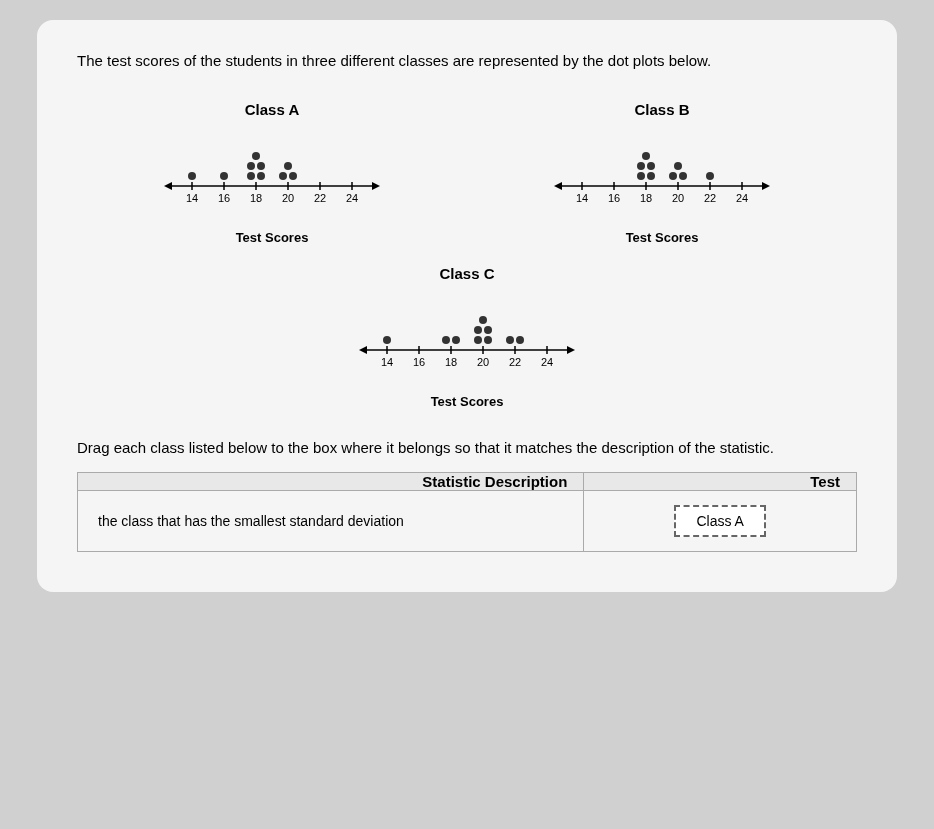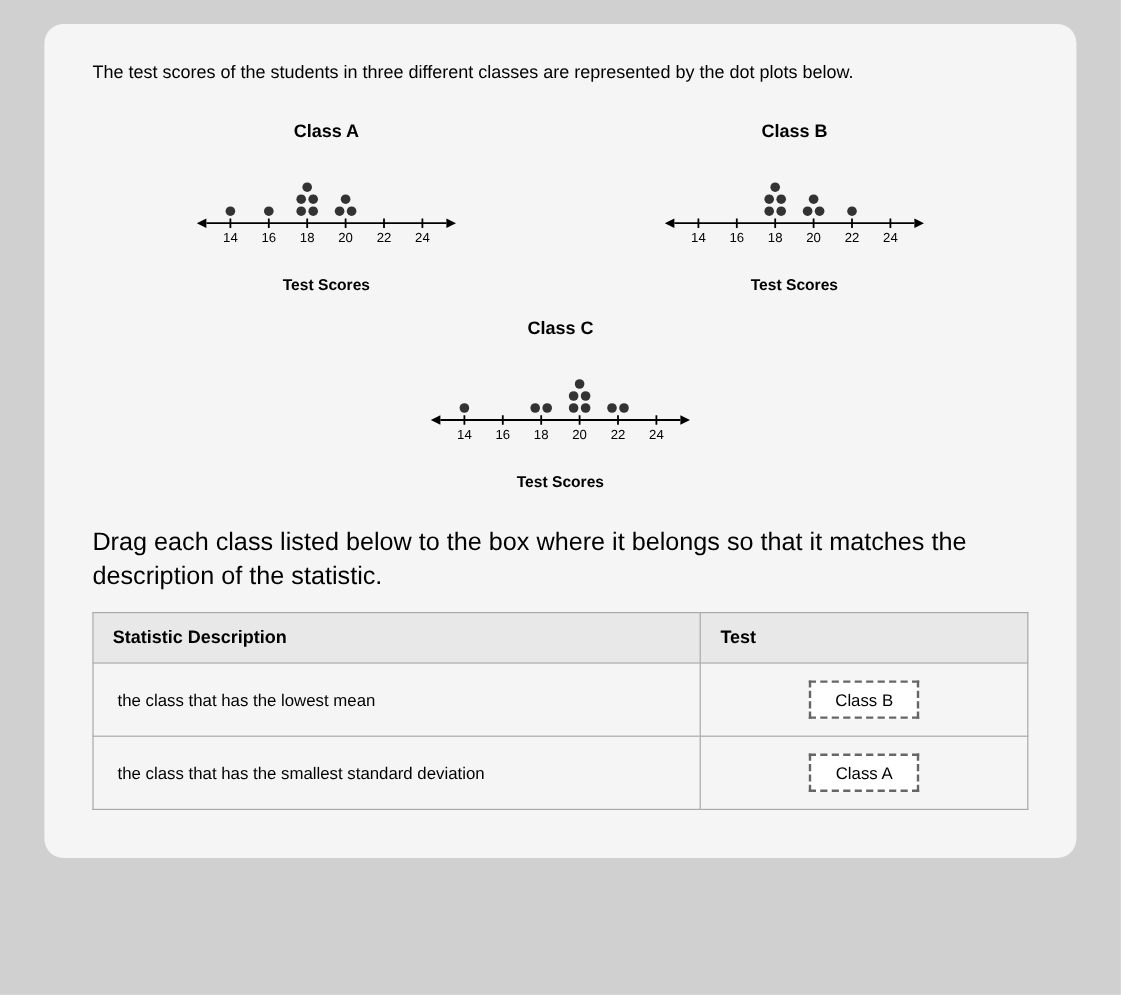--- a/index.html
+++ b/index.html
@@ -49,36 +49,36 @@
     .dot-plot svg {
       width: 100%;
       height: 100%;
     }
     .plot-label {
       font-size: 13px;
       font-weight: bold;
       margin-top: 16px;
     }
     .drag-instruction {
-      font-size: 21px;
+      font-size: 15px;
       margin: 18px 0 14px 0;
       line-height: 1.4;
     }
     .answer-table {
       width: 100%;
       border-collapse: collapse;
       border: 1px solid #aaa;
     }
     .answer-table th {
       background: #e8e8e8;
       border: 1px solid #aaa;
-      padding: 12px 16px;
+      padding: 0 16px;
       font-size: 15px;
       font-weight: bold;
-      text-align: left;
+      text-align: right;
     }
     .answer-table td {
       border: 1px solid #aaa;
       padding: 14px 20px;
       font-size: 14px;
       vertical-align: middle;
     }
     .answer-table td:first-child {
       width: 65%;
     }
@@ -243,26 +243,20 @@
 
   <table class="answer-table">
     <thead>
       <tr>
         <th>Statistic Description</th>
         <th>Test</th>
       </tr>
     </thead>
     <tbody>
       <tr>
-        <td>the class that has the lowest mean</td>
-        <td>
-          <div class="answer-box">Class B</div>
-        </td>
-      </tr>
-      <tr>
         <td>the class that has the smallest standard deviation</td>
         <td>
           <div class="answer-box">Class A</div>
         </td>
       </tr>
     </tbody>
   </table>
 </div>
 
 </body></html>

